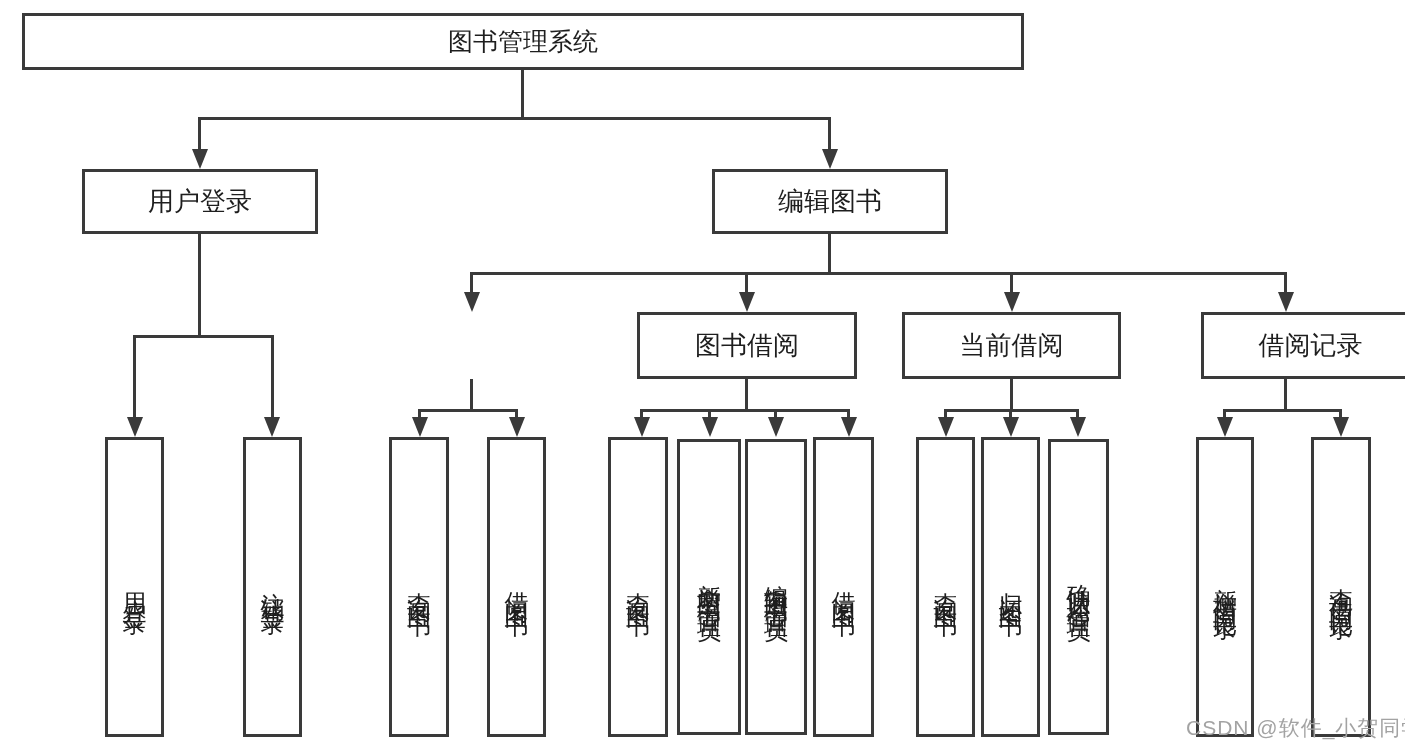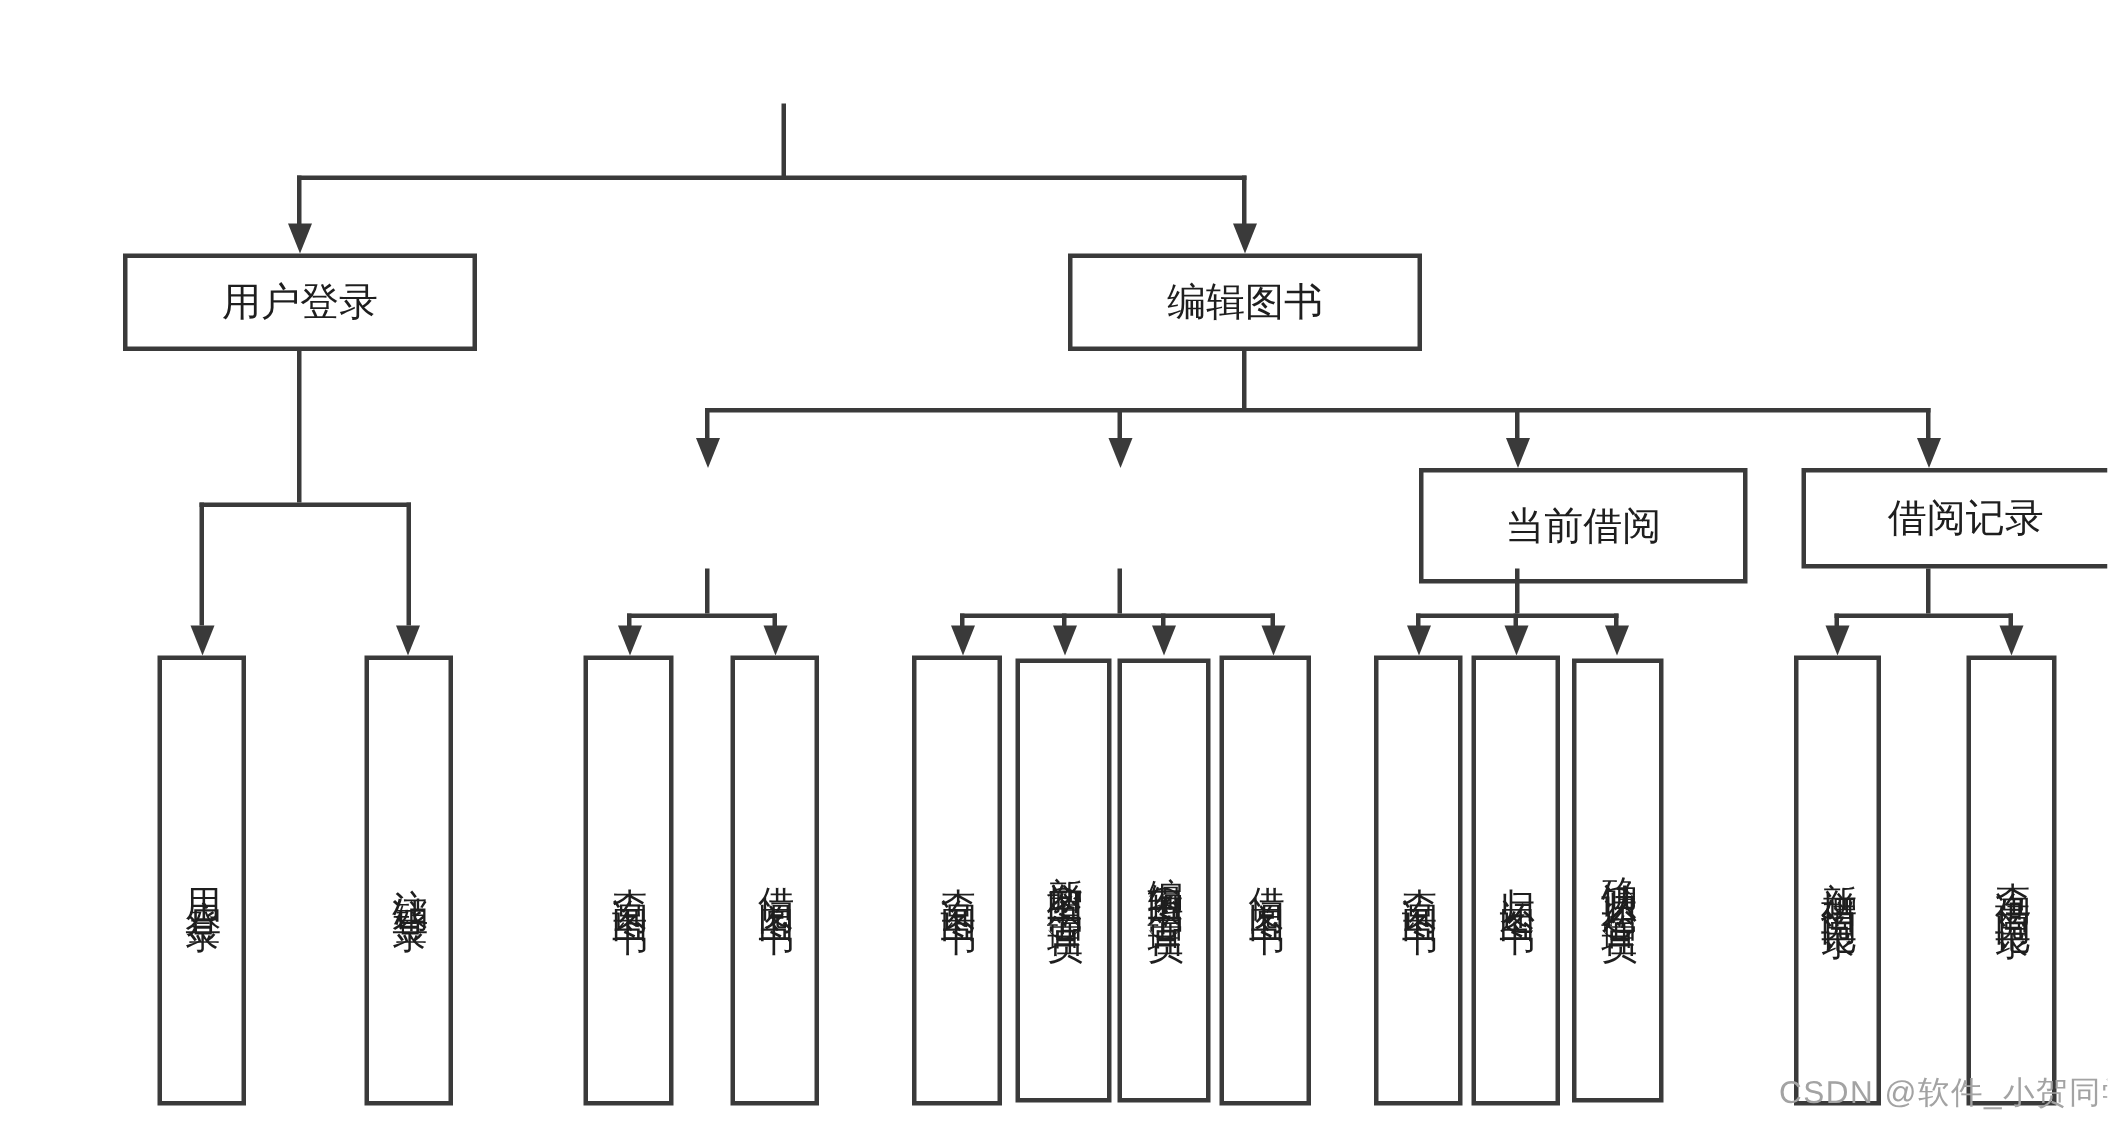--- a/index.html
+++ b/index.html
@@ -28,29 +28,35 @@
   .watermark {
     position:absolute; font-size:21px; color:#a3a3a3; letter-spacing:1px;
     white-space:nowrap; z-index:5;
   }
 </style>
 </head>
 <body>
 
 <div id="stage">
 
+  <div class="box root" style="left:22px; top:13px; width:1002px; height:57px;">
+    <span class="hlabel">图书管理系统</span>
+  </div>
 
   <div class="box" style="left:82px; top:169px; width:236px; height:65px;">
     <span class="hlabel">用户登录</span>
   </div>
   <div class="box" style="left:712px; top:169px; width:236px; height:65px;">
     <span class="hlabel">编辑图书</span>
   </div>
 
-  <div class="box" style="left:946px; top:312px; width:219px; height:77px;text-align:center;">
+  <div class="box" style="left:637px; top:312px; width:220px; height:67px;">
+    <span class="hlabel">图书借阅</span>
+  </div>
+  <div class="box" style="left:902px; top:312px; width:219px; height:67px;text-align:center;">
     <span class="hlabel">当前借阅</span>
   </div>
   <div class="box" style="left:1177px; top:312px; width:219px; height:67px;margin-left:24px;">
     <span class="hlabel">借阅记录</span>
   </div>
 
   <div class="box" style="left:105px; top:437px; width:59px; height:300px;">
     <span class="vlabel">用户登录</span>
   </div>
   <div class="box" style="left:243px; top:437px; width:59px; height:300px;">

